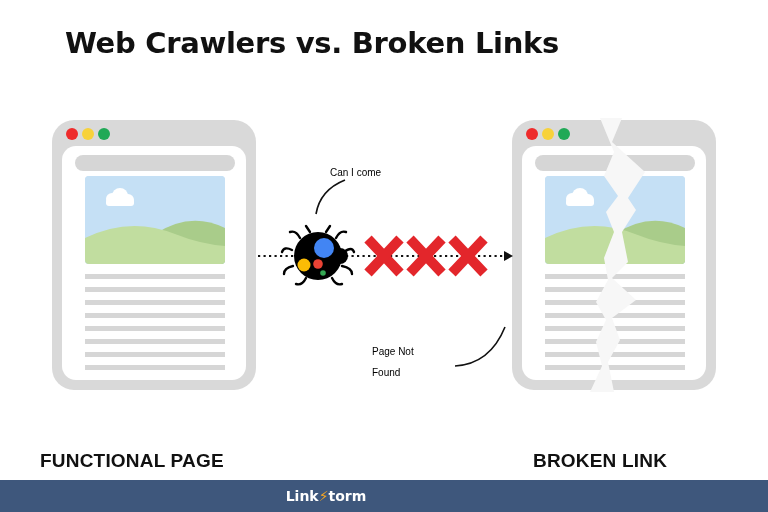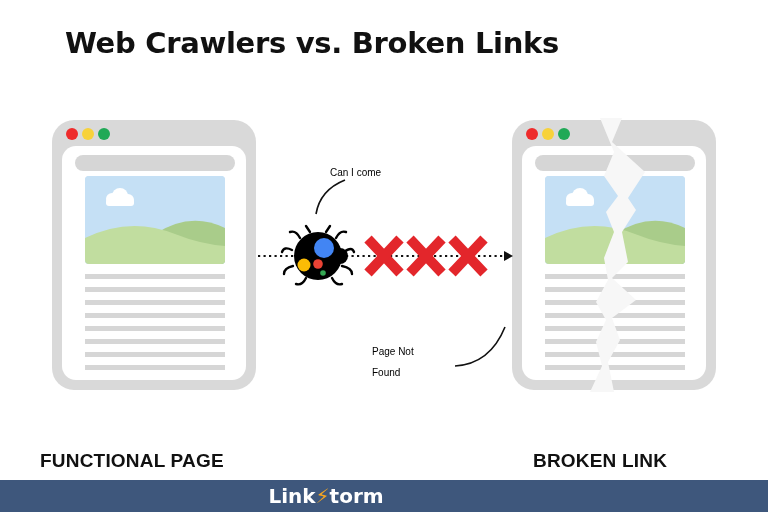--- a/index.html
+++ b/index.html
@@ -32,21 +32,21 @@
     position: absolute; font-weight: bold; font-size: 19px; color: #111111; letter-spacing: 0.2px; margin-top: 44px;
   }
   .note {
     position: absolute; font-size: 10px; color: #000000; text-align: left; line-height: 21px;
   }
   .footer {
     position: absolute; left: 0; top: 480px; width: 768px; height: 32px; background: #3e577c;
   }
   .logo {
     position: absolute; left: 0; top: 0; width: 652px; text-align: center; line-height: 32px;
-    font-family: "DejaVu Sans", sans-serif; font-weight: bold; font-size: 20px; color: #ffffff;
+    font-family: "DejaVu Sans", sans-serif; font-weight: bold; font-size: 14px; color: #ffffff;
   }
   .logo .bolt { color: #f5a623; }
   svg.overlay { position: absolute; left: 0; top: 0; }
 </style>
 </head>
 <body>
 
 <div class="title">Web Crawlers vs. Broken Links</div>
 
 <div class="browser" style="left:52px; top:120px;">

